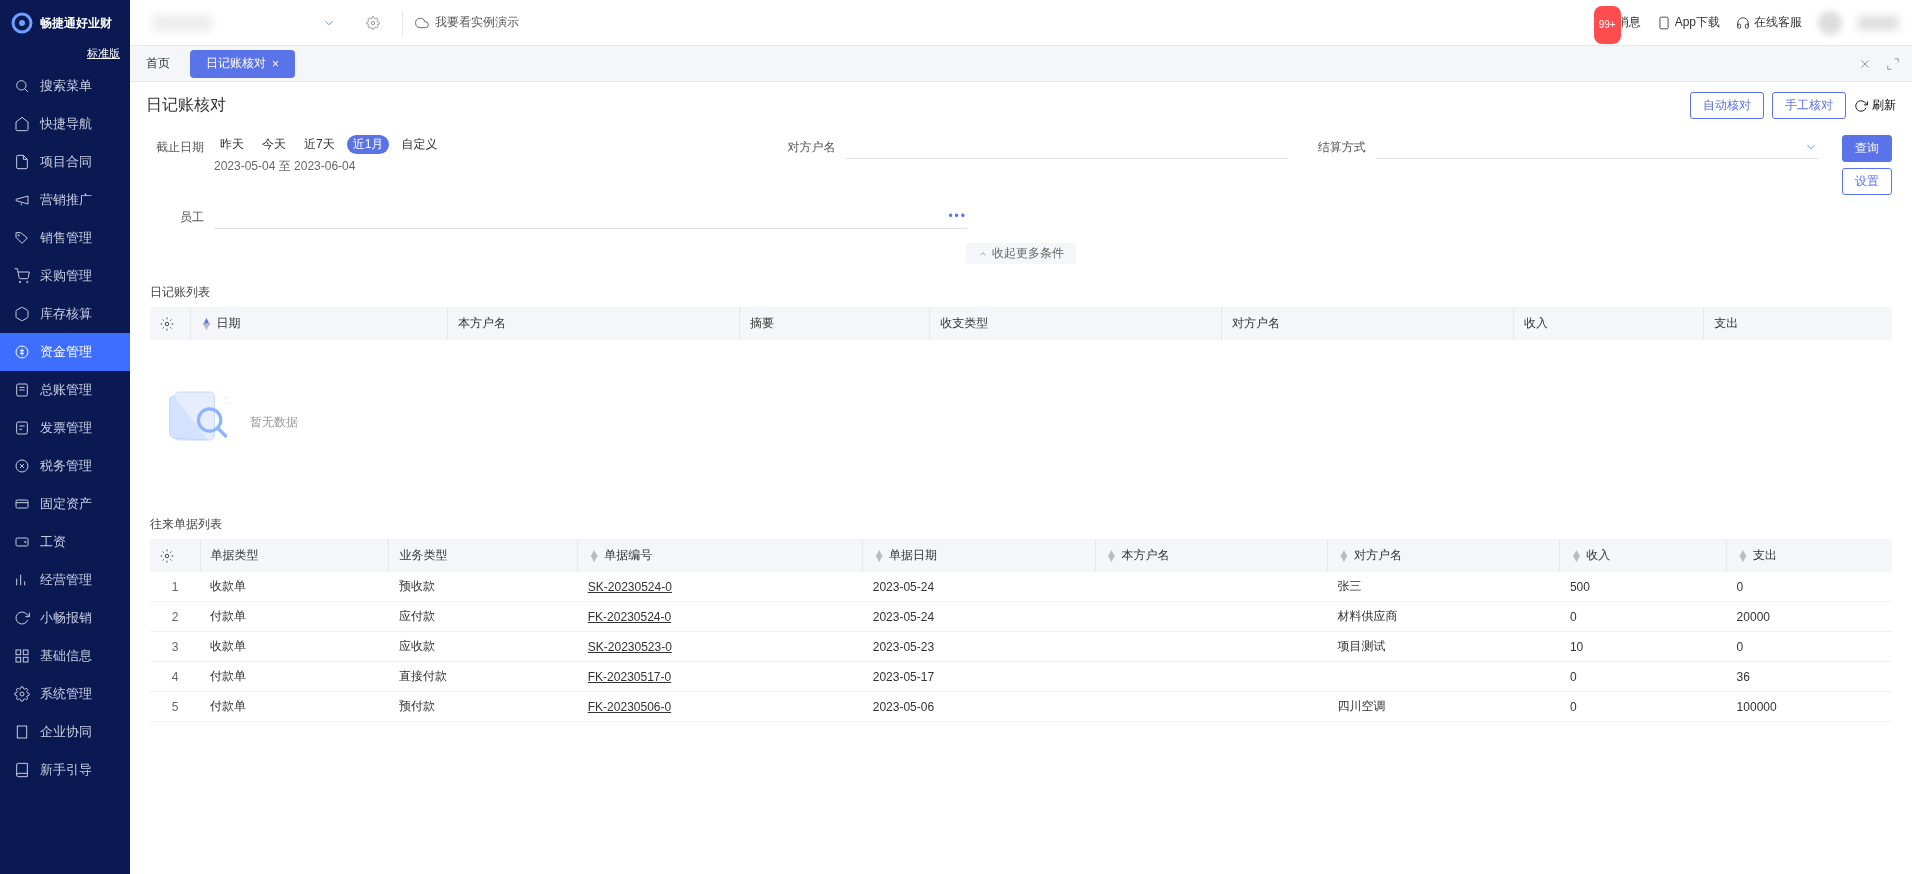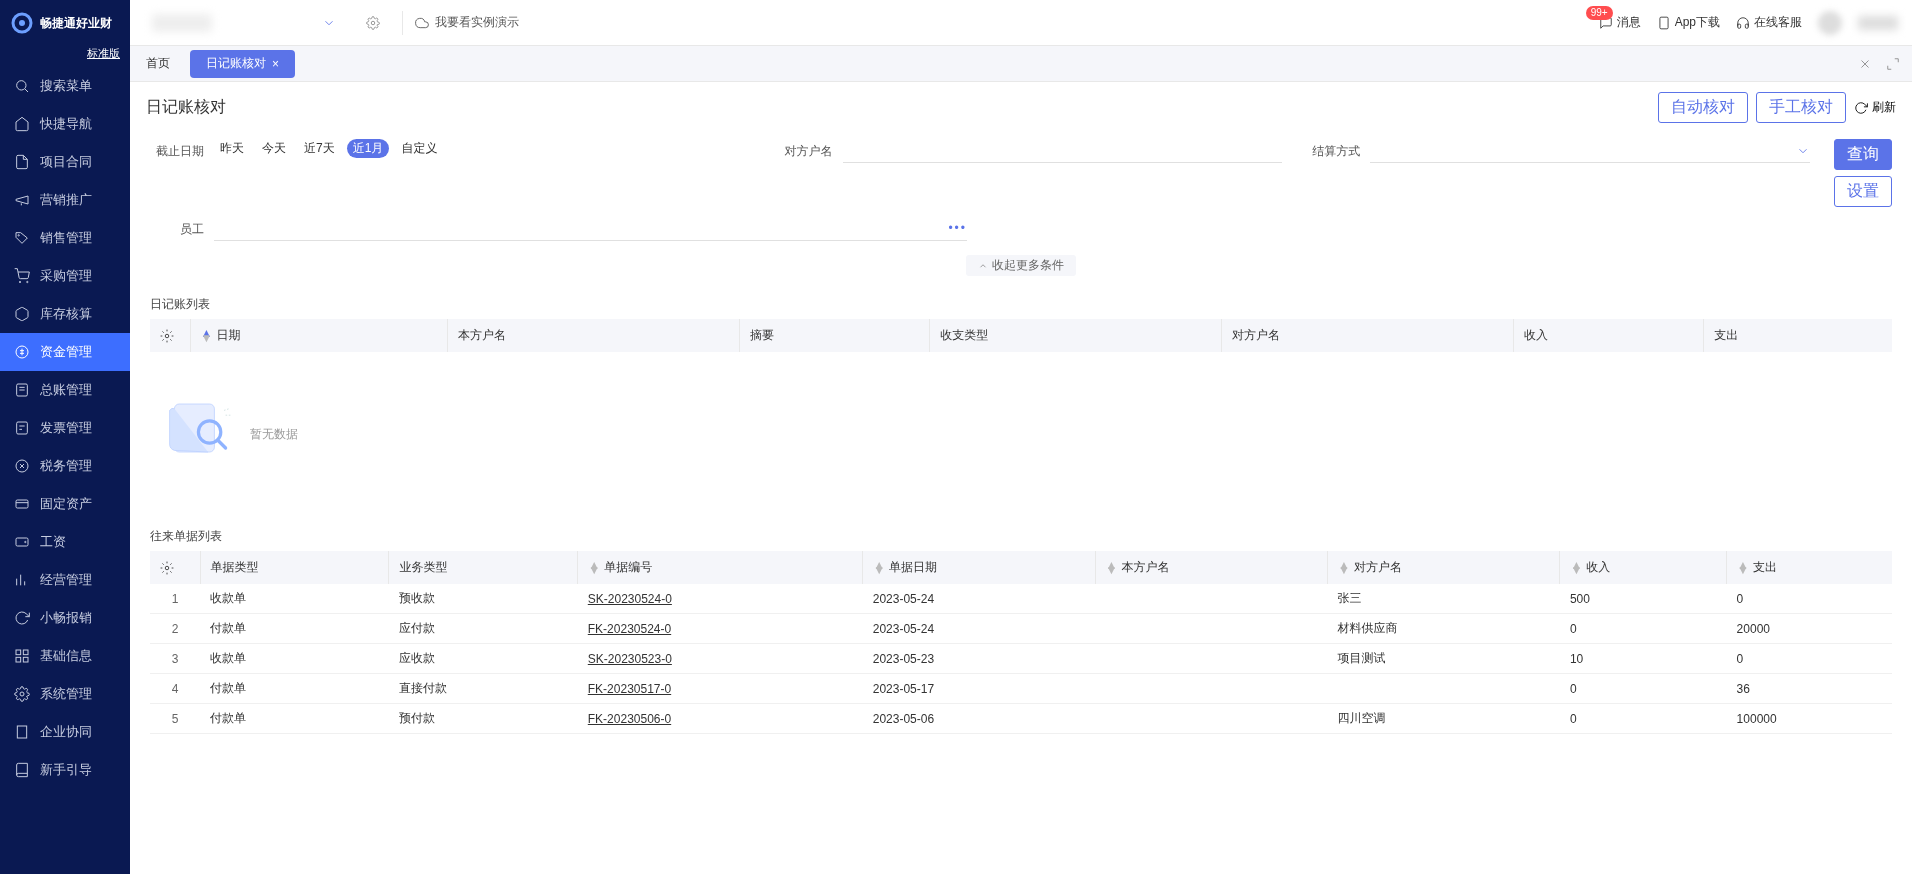--- a/index.html
+++ b/index.html
@@ -25,35 +25,35 @@
 .topbar { height: 46px; display: flex; align-items: center; padding: 0 14px; border-bottom: 1px solid #e8e8e8; }
 .top-select { display: flex; align-items: center; padding: 4px 8px; margin-right: 12px; min-width: 200px; }
 .top-select-blur { filter: blur(4px); background: #eee; height: 18px; width: 60px; border-radius: 2px; }
 .top-chevron { color: #5b73e8; margin-left: auto; }
 .top-gear { color: #888; margin: 0 10px; cursor: pointer; }
 .top-divider { width: 1px; height: 24px; background: #e8e8e8; margin: 0 12px; }
 .top-demo { display: flex; align-items: center; color: #555; cursor: pointer; }
 .top-demo-icon { margin-right: 6px; }
 .top-right { margin-left: auto; display: flex; align-items: center; gap: 16px; }
 .top-msg { display: flex; align-items: center; gap: 4px; cursor: pointer; position: relative; }
-.badge { position: absolute; top: -8px; right: 28px; background: #ff4d4f; color: #fff; padding: 0 5px; border-radius: 8px; font-size: 10px; line-height: 14px; }
+.badge { position: absolute; top: -8px; right: 20px; background: #ff4d4f; color: #fff; padding: 12px 5px; border-radius: 8px; font-size: 10px; line-height: 14px; }
 .avatar { width: 24px; height: 24px; border-radius: 50%; background: #ddd; filter: blur(3px); }
 .username { filter: blur(4px); background: #ddd; width: 40px; height: 14px; }
 
 .tabs { height: 36px; background: #f5f6fa; display: flex; align-items: center; border-bottom: 1px solid #e8e8e8; }
 .tab { padding: 0 16px; height: 100%; display: flex; align-items: center; cursor: pointer; font-size: 12px; }
 .tab.active { background: #5b73e8; color: #fff; border-radius: 4px; margin: 4px; height: 28px; }
 .tab-close { margin-left: 6px; cursor: pointer; }
 .tabs-right { margin-left: auto; display: flex; align-items: center; padding-right: 8px; gap: 6px; }
 .tabs-right-btn { cursor: pointer; padding: 4px; color: #888; }
 
 .page-header { display: flex; align-items: center; padding: 10px 16px 8px; }
 .page-title { font-size: 16px; font-weight: 500; }
 .page-actions { margin-left: auto; display: flex; gap: 8px; align-items: center; }
-.btn { padding: 4px 12px; border: 1px solid #d9d9d9; background: #fff; border-radius: 3px; cursor: pointer; font-size: 16px; color: #333; }
+.btn { padding: 4px 12px; border: 1px solid #d9d9d9; background: #fff; border-radius: 3px; cursor: pointer; font-size: 12px; color: #333; }
 .btn.blue-outline { color: #5b73e8; border-color: #5b73e8; }
 .refresh { display: flex; align-items: center; gap: 4px; cursor: pointer; color: #000000; }
 
 .filters { padding: 8px 20px; }
 .filter-row { display: flex; gap: 24px; align-items: flex-start; margin-bottom: 10px; }
 .filter-group { display: flex; align-items: flex-start; flex: 1; }
 .filter-label { width: 64px; text-align: right; padding-right: 10px; padding-top: 4px; color: #555; }
 .filter-body { flex: 1; }
 .date-quick { display: flex; gap: 6px; align-items: center; margin-bottom: 4px; }
 .date-opt { padding: 1px 6px; cursor: pointer; color: #333; border-radius: 10px; }
@@ -384,20 +384,25 @@
         <div class="filter-group" style="flex:1.2">
           <div class="filter-label">截止日期</div>
           <div class="filter-body">
             <div class="date-quick" id="date-opts">
                 <span class="date-opt">昨天</span>
                 <span class="date-opt">今天</span>
                 <span class="date-opt">近7天</span>
                 <span class="date-opt active">近1月</span>
                 <span class="date-opt">自定义</span>
               </div>
+            <div class="date-range">
+              <span>2023-05-04</span>
+              <span>至</span>
+              <span>2023-06-04</span>
+            </div>
           </div>
         </div>
         <div class="filter-group">
           <div class="filter-label">对方户名</div>
           <div class="filter-body">
               <div class="filter-input wide"></div>
             </div>
         </div>
         <div class="filter-group">
           <div class="filter-label">结算方式</div>

